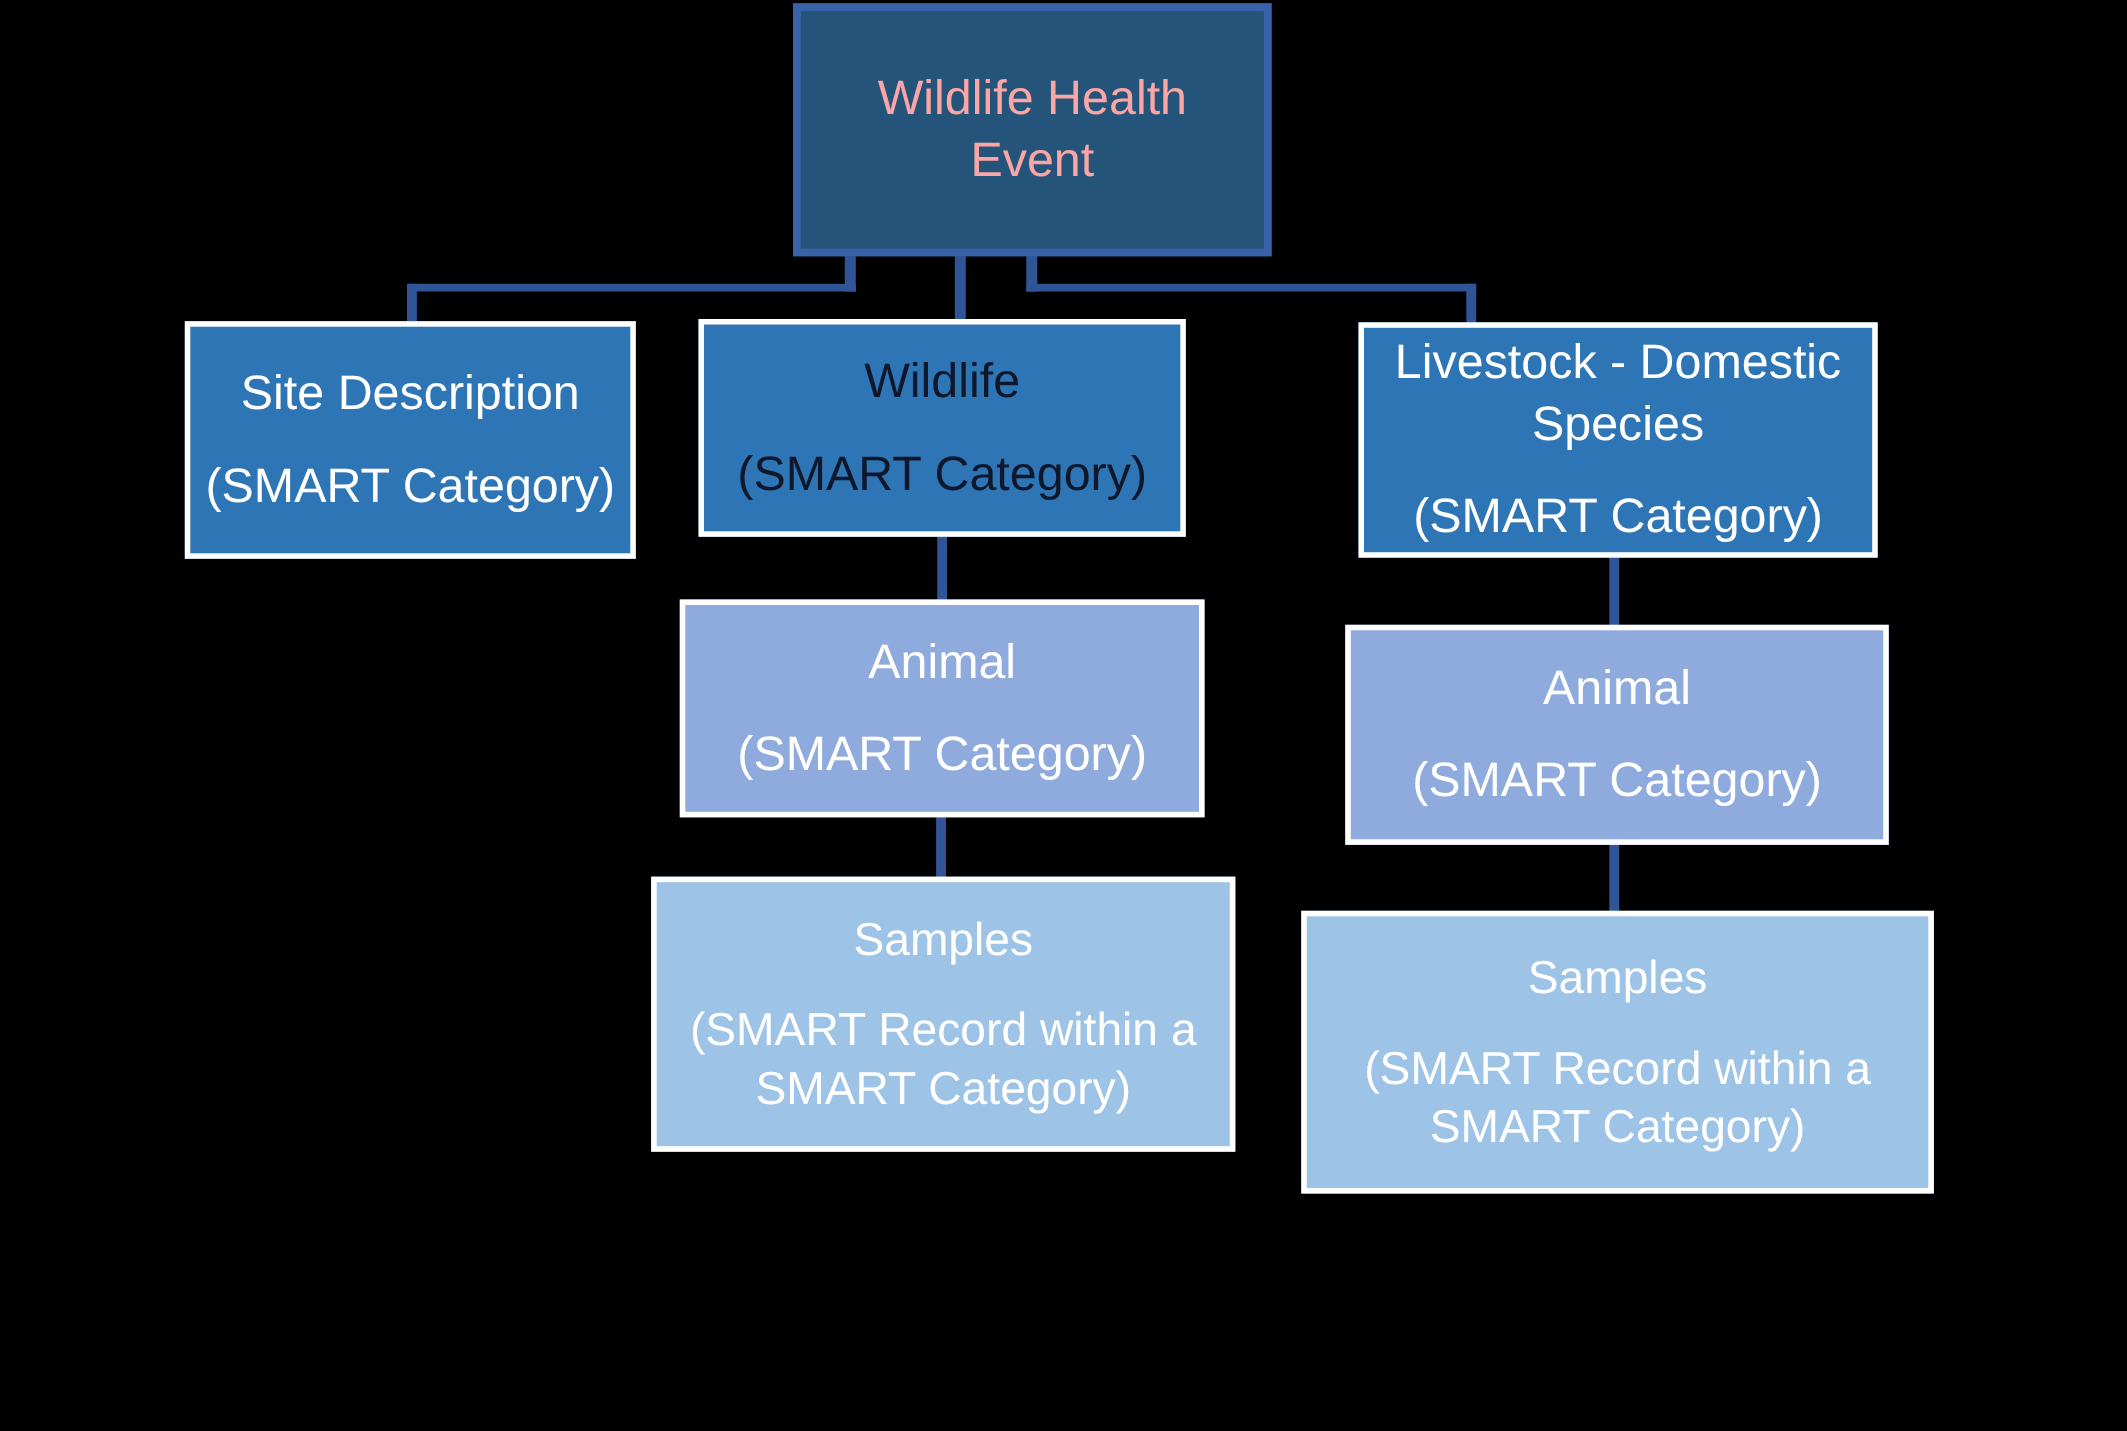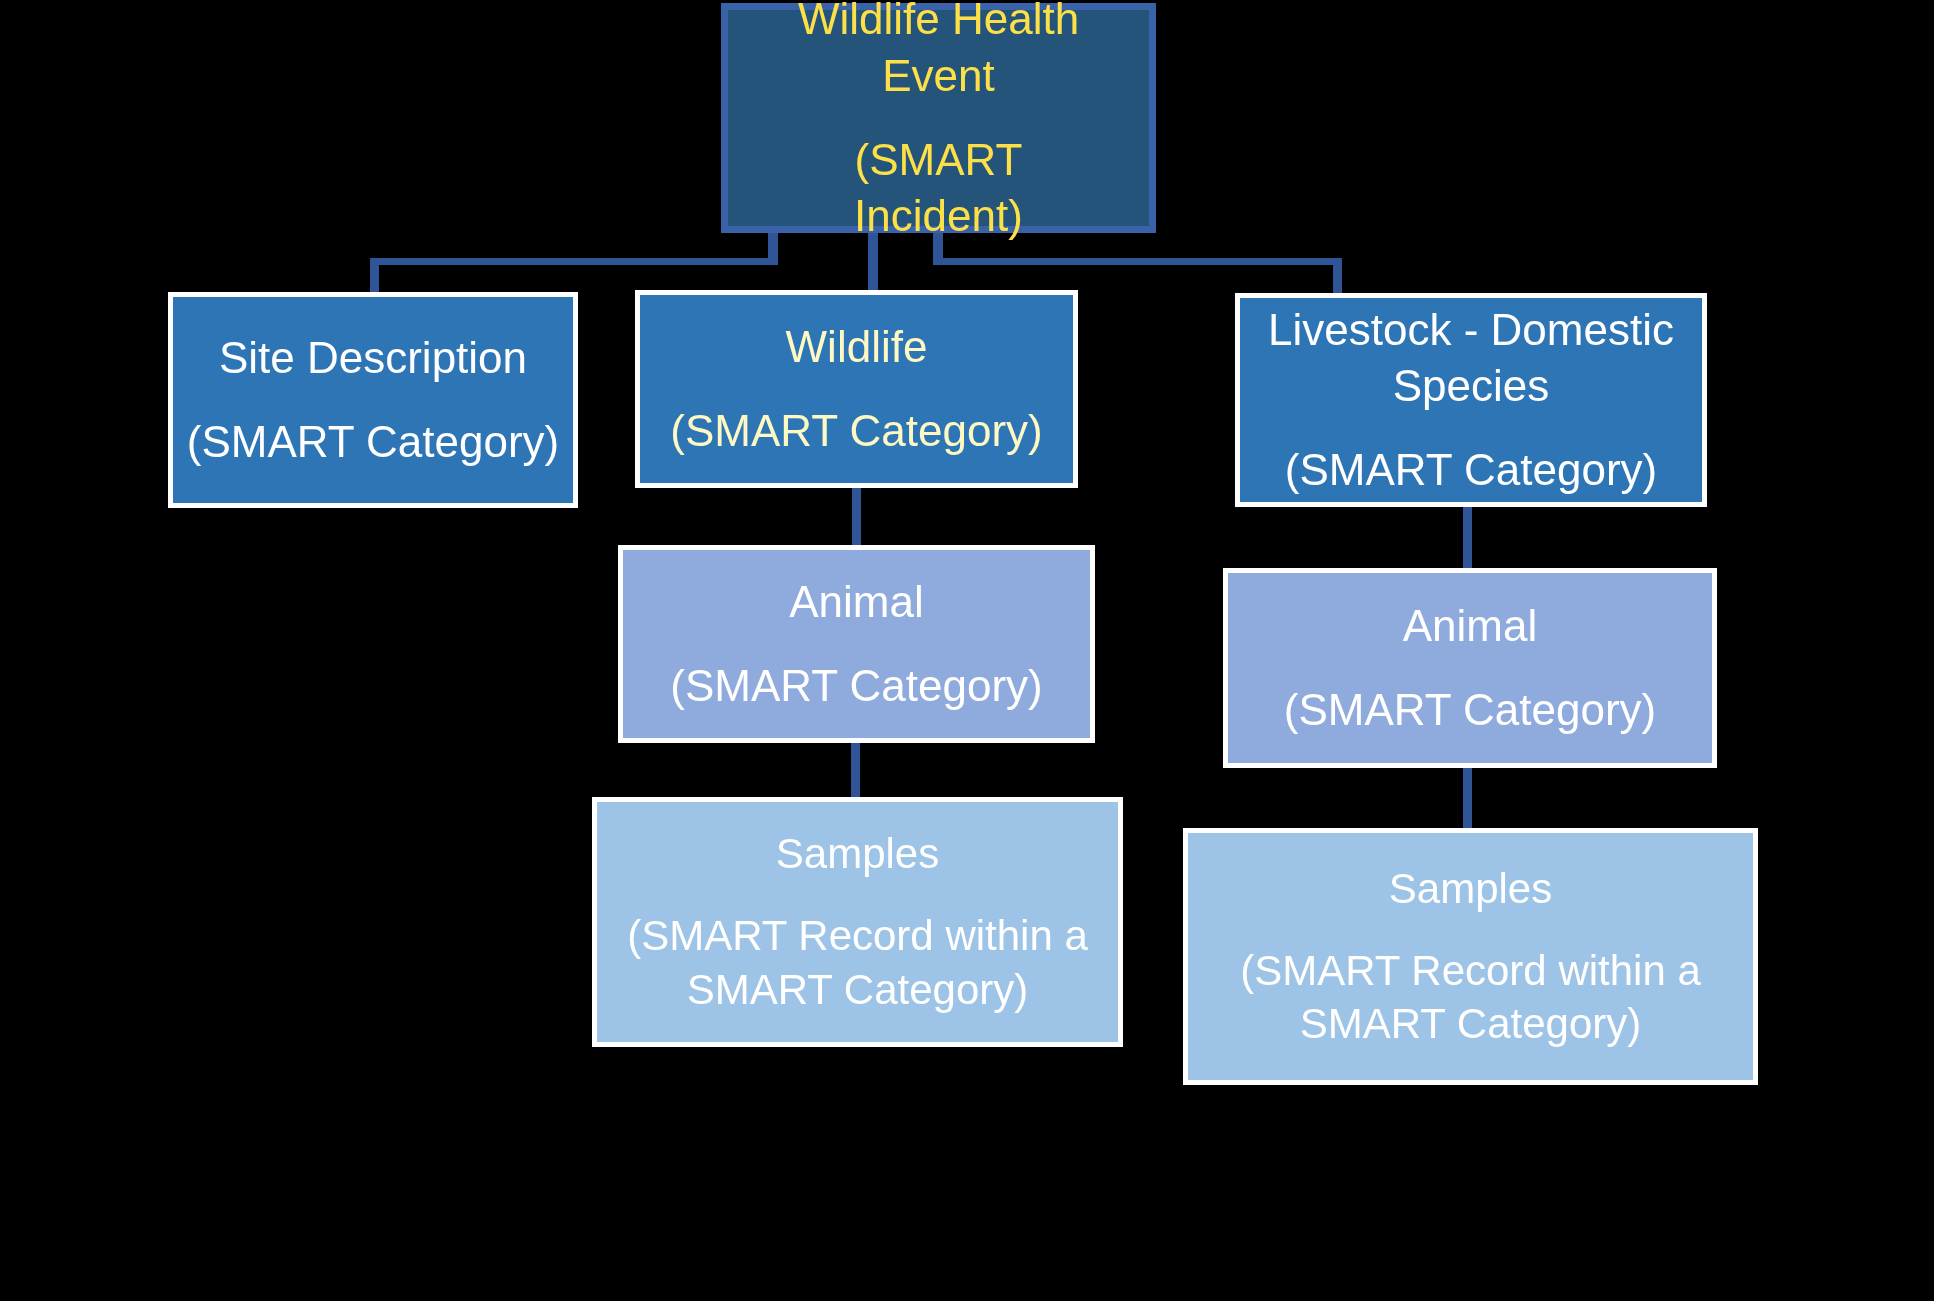--- a/index.html
+++ b/index.html
@@ -69,31 +69,30 @@
   <div class="conn" style="left:933px;  top:231px; width:10px; height:34px;"></div>
   <div class="conn" style="left:370px;  top:258px; width:408px; height:7px;"></div>
   <div class="conn" style="left:370px;  top:258px; width:9px;  height:36px;"></div>
   <div class="conn" style="left:933px;  top:258px; width:409px; height:7px;"></div>
   <div class="conn" style="left:1333px; top:258px; width:9px;  height:37px;"></div>
   <div class="conn" style="left:852px;  top:486px; width:9px;  height:61px;"></div>
   <div class="conn" style="left:851px;  top:741px; width:9px;  height:58px;"></div>
   <div class="conn" style="left:1463px; top:505px; width:9px;  height:65px;"></div>
   <div class="conn" style="left:1463px; top:766px; width:9px;  height:64px;"></div>
 
-  <div class="node incident" style="background: rgb(36, 84, 122); border-color: rgb(58, 98, 168); color: #fde047;">
+  <div class="node incident" style="background: rgb(36, 84, 122); border-color: rgb(58, 98, 168); color: #fca5a5;">
     <div class="para">Wildlife Health Event</div>
-    <div class="para">(SMART  Incident)</div>
   </div>
 
   <div class="node category site" style="background: rgb(46, 117, 182); border-color: rgb(255, 255, 255); color: rgb(255, 255, 255);">
     <div class="para">Site Description</div>
     <div class="para">(SMART Category)</div>
   </div>
 
-  <div class="node category wildlife" style="background: rgb(46, 117, 182); border-color: rgb(255, 255, 255); color: #fef9c3;">
+  <div class="node category wildlife" style="background: rgb(46, 117, 182); border-color: rgb(255, 255, 255); color: #0f172a;">
     <div class="para">Wildlife</div>
     <div class="para">(SMART Category)</div>
   </div>
 
   <div class="node category livestock" style="background: rgb(46, 117, 182); border-color: rgb(255, 255, 255); color: rgb(255, 255, 255);">
     <div class="para">Livestock - Domestic Species</div>
     <div class="para">(SMART Category)</div>
   </div>
 
   <div class="node category animal-w" style="background: rgb(143, 170, 220); border-color: rgb(255, 255, 255); color: rgb(255, 255, 255);">

